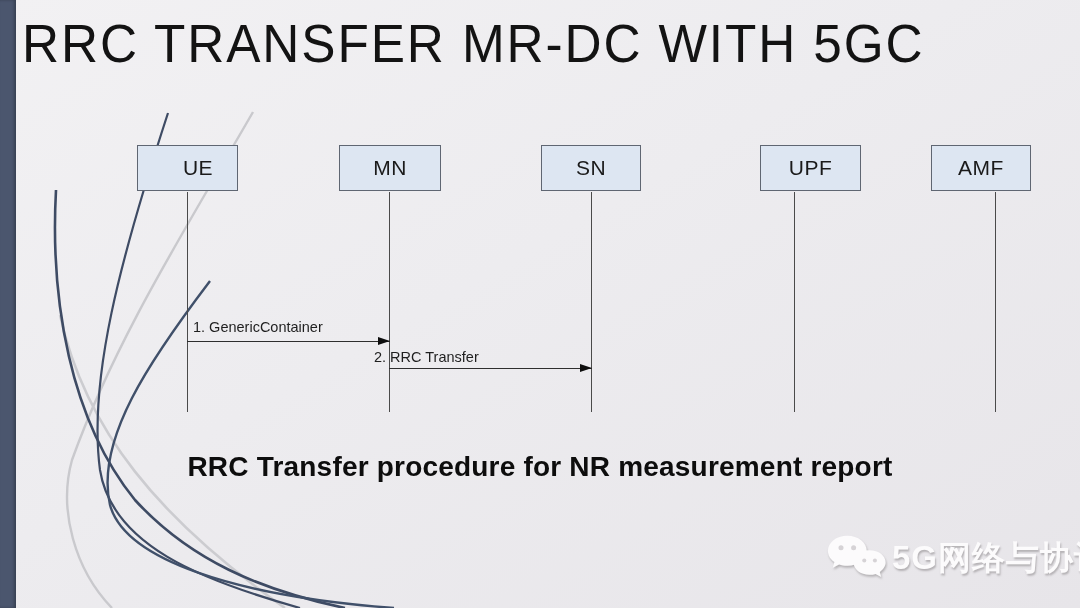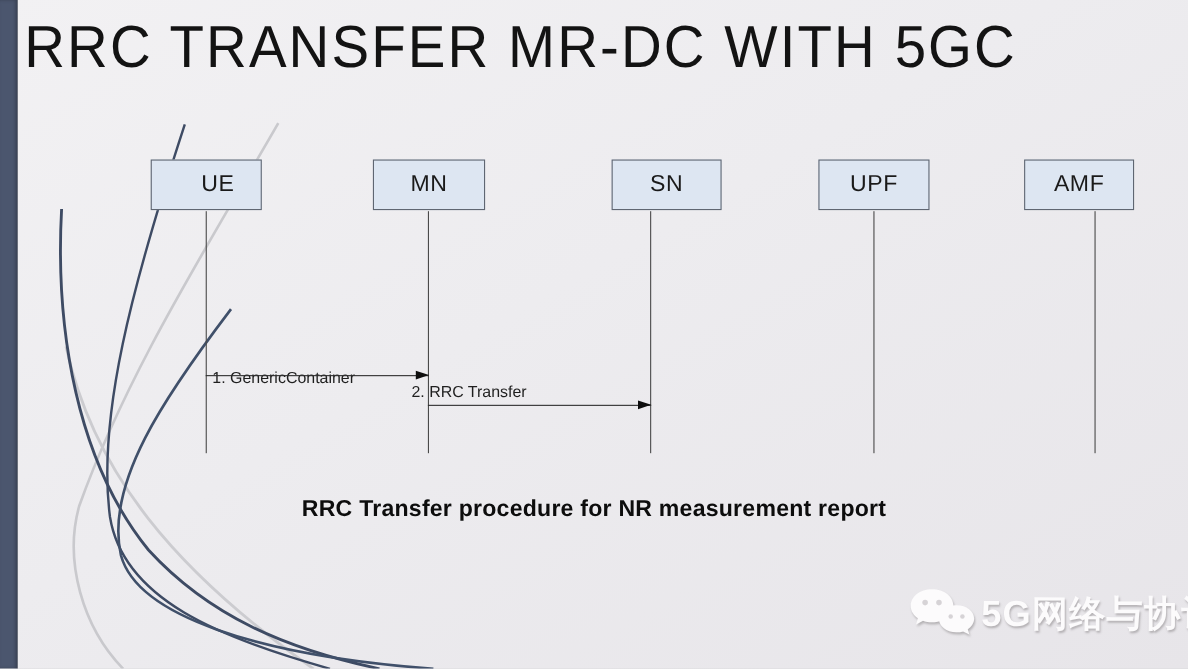--- a/index.html
+++ b/index.html
@@ -21,41 +21,41 @@
   }
   
   .lane-box{
     position:absolute;top:145px;height:46px;box-sizing:border-box;
     background:#dde6f2;border:1px solid #5f6672;
     display:flex;align-items:center;justify-content:center;
     font-size:21px;color:#1a1a1a;letter-spacing:.5px;
   }
   .box-ue{left:137px;width:101px;padding-left:21px;}
   .box-mn{left:339px;width:102px;}
-  .box-sn{left:556px;width:100px;}
-  .box-upf{left:744px;width:101px;}
+  .box-sn{left:541px;width:100px;}
+  .box-upf{left:760px;width:101px;}
   .box-amf{left:931px;width:100px;}
   
   .lifeline{position:absolute;top:192px;height:220px;width:1px;background:#4a4a4a;}
   .ll-ue{left:187px;} .ll-mn{left:389px;} .ll-sn{left:591px;} .ll-upf{left:794px;} .ll-amf{left:995px;}
   
   .msg-line{position:absolute;height:0;border-top:1.4px solid #2e2e2e;}
   .msg-line .arrow-head{
     position:absolute;right:0;top:-5.3px;width:0;height:0;
     border-left:12px solid #0e0e0e;border-top:4.6px solid transparent;border-bottom:4.6px solid transparent;
   }
   .msg-1{left:187px;width:203px;top:341px;}
   .msg-2{left:389px;width:203px;top:368px;}
   .msg-label{position:absolute;font-size:14.5px;color:#1f1f1f;white-space:nowrap;}
-  .msg-label-1{left:193px;top:319px;margin-top:17px;}
+  .msg-label-1{left:193px;top:319px;}
   .msg-label-2{left:374px;top:349px;}
   
   .caption{
     position:absolute;left:0;top:451px;width:1080px;text-align:center;
-    font-size:21px;font-weight:700;color:#0d0d0d;letter-spacing:.2px;
+    font-size:28px;font-weight:700;color:#0d0d0d;letter-spacing:.2px;
   }
   
   .watermark{position:absolute;left:826px;top:531px;display:flex;align-items:center;}
   .wechat-icon{width:62px;height:54px;flex:0 0 auto;}
   .watermark-text{
     margin-left:4px;font-size:33px;font-weight:700;color:#fcfbfc;white-space:nowrap;
     text-shadow:1px 2px 2px #b4b1b4;letter-spacing:1px;
   }
 </style>
 </head>

